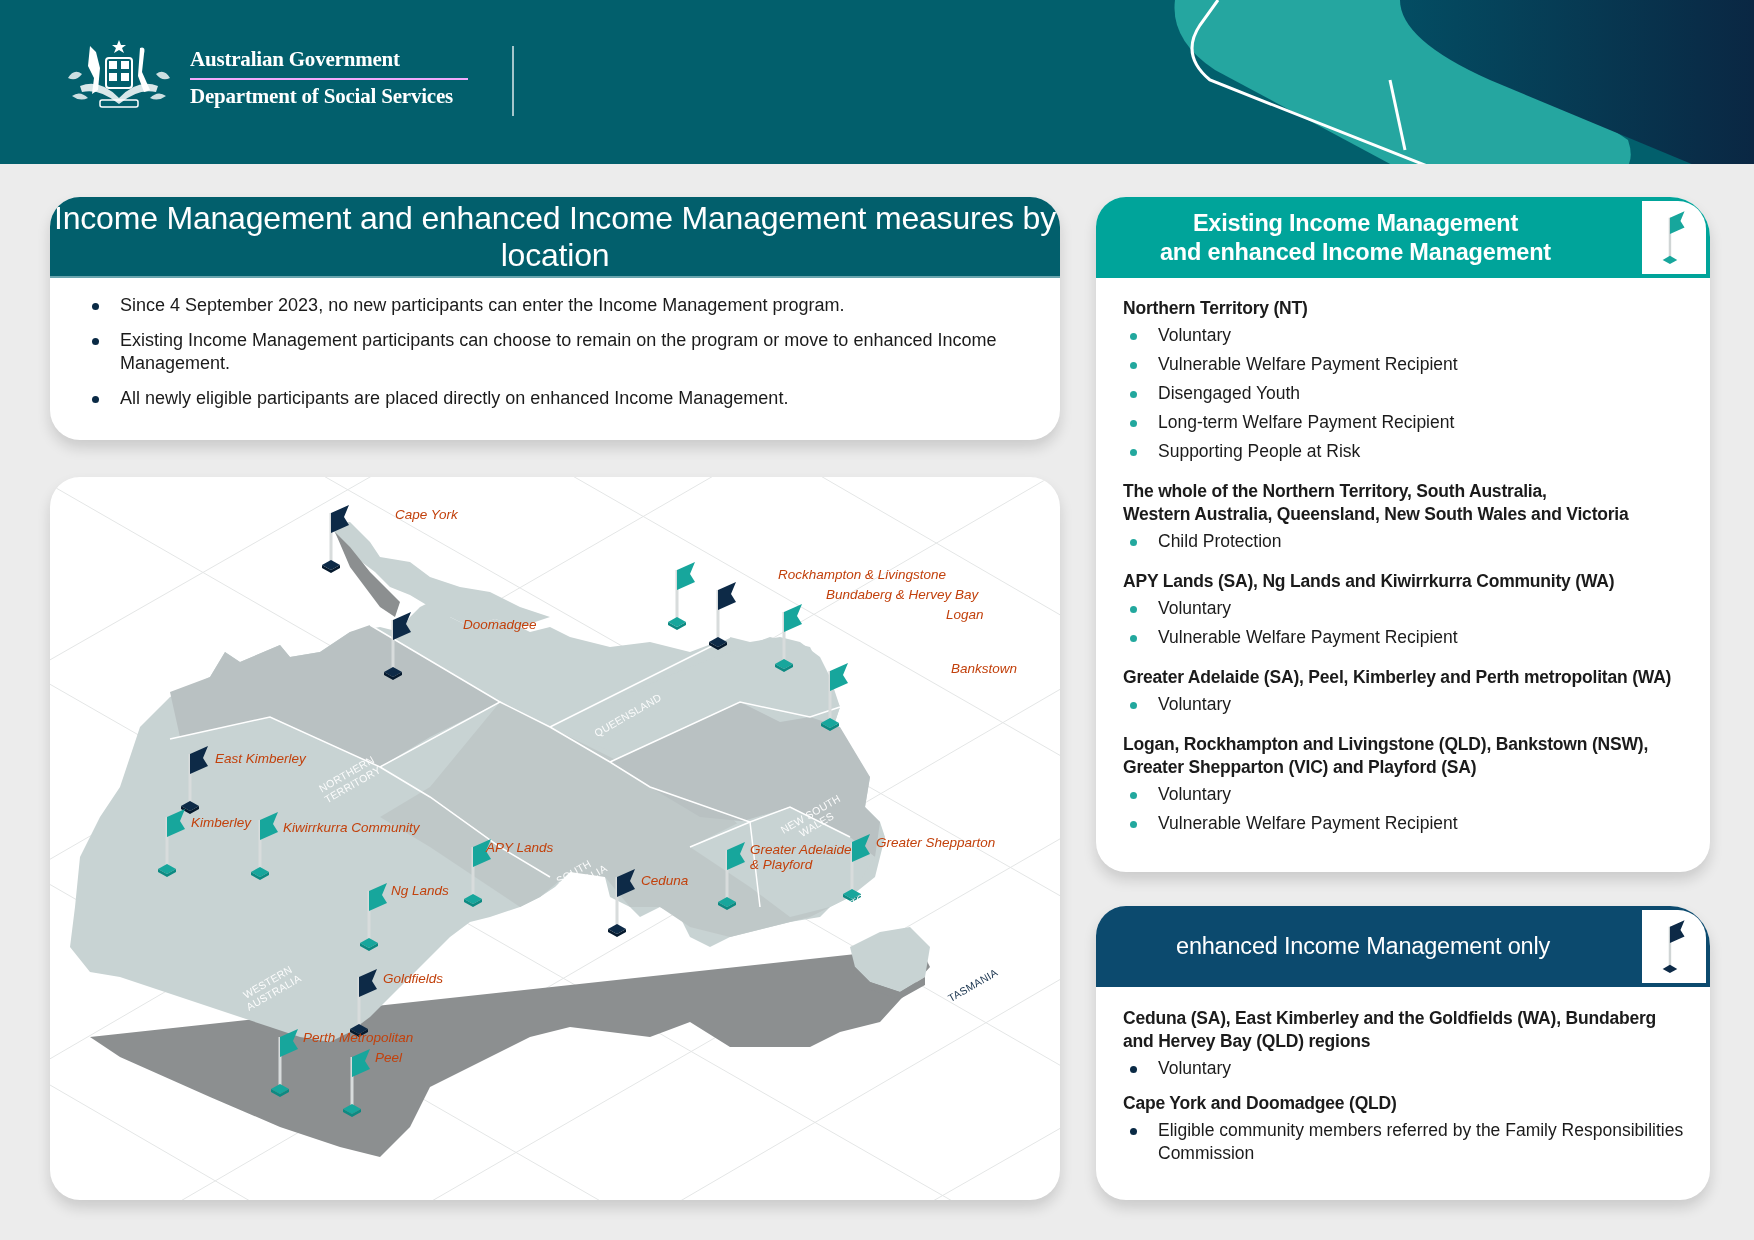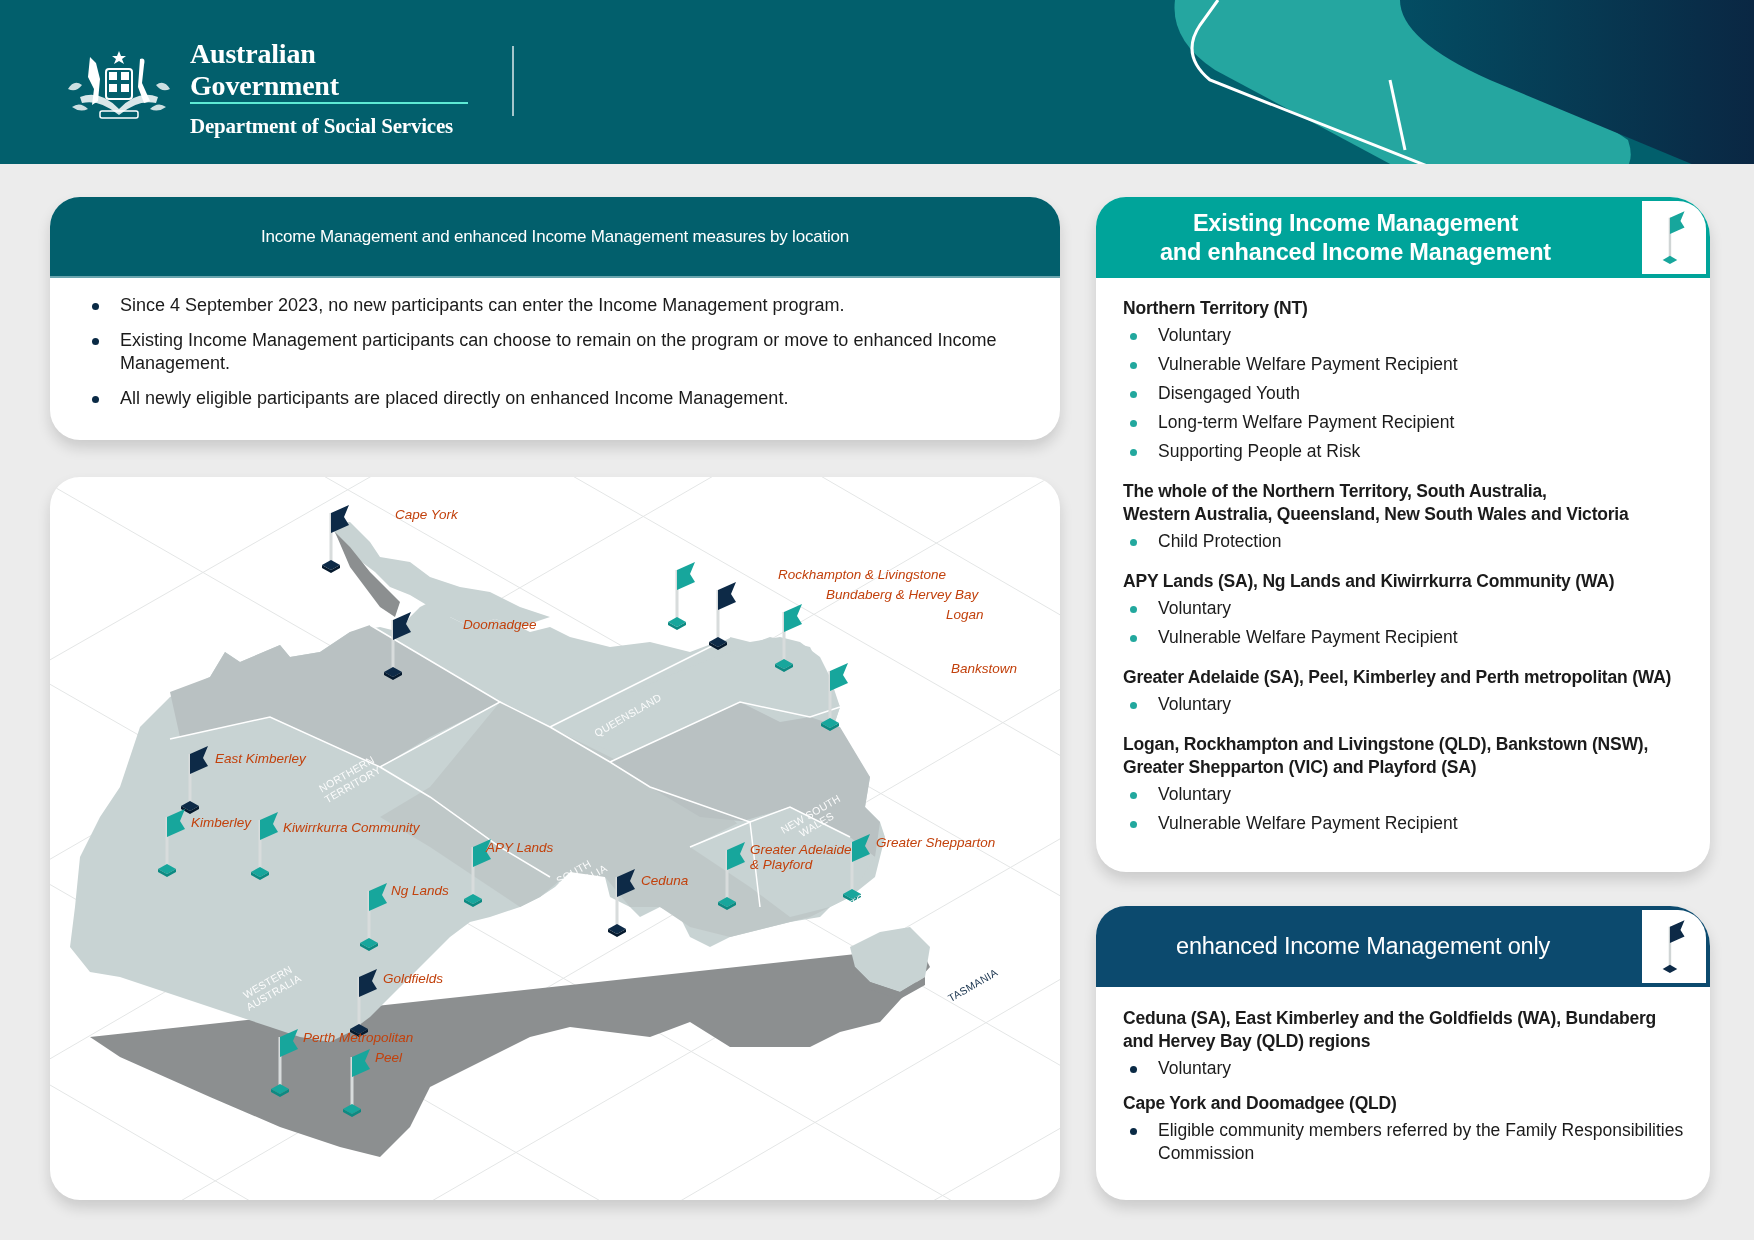--- a/index.html
+++ b/index.html
@@ -5,29 +5,29 @@
   * { box-sizing: border-box; margin: 0; padding: 0; }
   html, body { width: 1754px; height: 1240px; overflow: hidden; }
   body { background: #ececec; font-family: "Liberation Sans", sans-serif; color: #1b1b1b; position: relative; }
 
   
   .header { position: absolute; left: 0; top: 0; width: 1754px; height: 164px; background: #025f6c; overflow: hidden; }
   .header .deco { position: absolute; left: 0; top: 0; }
   .logo { position: absolute; left: 60px; top: 38px; display: flex; align-items: center; gap: 12px; }
   .crest { width: 118px; height: 80px; }
   .agency { color: #fff; font-family: "Liberation Serif", serif; font-weight: bold; }
-  .agency .gov { font-size: 28px; padding-bottom: 0; border-bottom: 2px solid #5eead4; width: 278px; letter-spacing: -0.2px; }
-  .agency .dept { font-size: 21px; padding-top: 10px; letter-spacing: -0.2px; }
+  .agency .gov { font-size: 21px; padding-bottom: 6px; border-bottom: 2px solid #f0abfc; width: 278px; letter-spacing: -0.2px; }
+  .agency .dept { font-size: 21px; padding-top: 4px; letter-spacing: -0.2px; }
   .vdivider { position: absolute; left: 512px; top: 46px; width: 2px; height: 70px; background: #cfe0e3; opacity: .8; }
   .page-title { position: absolute; left: 551px; top: 40px; color: #fff; font-size: 39px; line-height: 45px; font-weight: normal; letter-spacing: -0.3px; }
 
   
   .card { position: absolute; background: #fff; border-radius: 30px; box-shadow: 0 8px 14px rgba(0,0,0,0.14); overflow: hidden; }
   .intro { left: 50px; top: 197px; width: 1010px; height: 243px; }
-  .intro .band { height: 81px; background: #025f6c; color: #fff; font-size: 17px; display: flex; align-items: center; justify-content: center; letter-spacing: -0.2px; border-bottom: 2px solid #6aa5ae; }
+  .intro .band { height: 81px; background: #025f6c; color: #fff; font-size: 32px; display: flex; align-items: center; justify-content: center; letter-spacing: -0.2px; border-bottom: 2px solid #6aa5ae; text-align: center; }
   .intro ul { list-style: none; padding: 16px 24px 0 40px; }
   .intro li { position: relative; padding-left: 30px; font-size: 18px; line-height: 23px; margin-bottom: 12px; }
   .intro li::before { content: ""; position: absolute; left: 2px; top: 9px; width: 7px; height: 7px; border-radius: 50%; background: #0a2a45; }
 
   
   .mapcard { left: 50px; top: 477px; width: 1010px; height: 723px; }
   .mapcard svg { position: absolute; left: 0; top: 0; }
   .flag-label { position: absolute; font-style: italic; font-size: 13.5px; color: #c2410c; white-space: nowrap; line-height: 15px; }
   .state-label { position: absolute; color: #fff; font-size: 10.5px; letter-spacing: .3px; text-align: center; line-height: 12px; transform: rotate(-30deg); transform-origin: center; white-space: nowrap; opacity: .95; }
 

